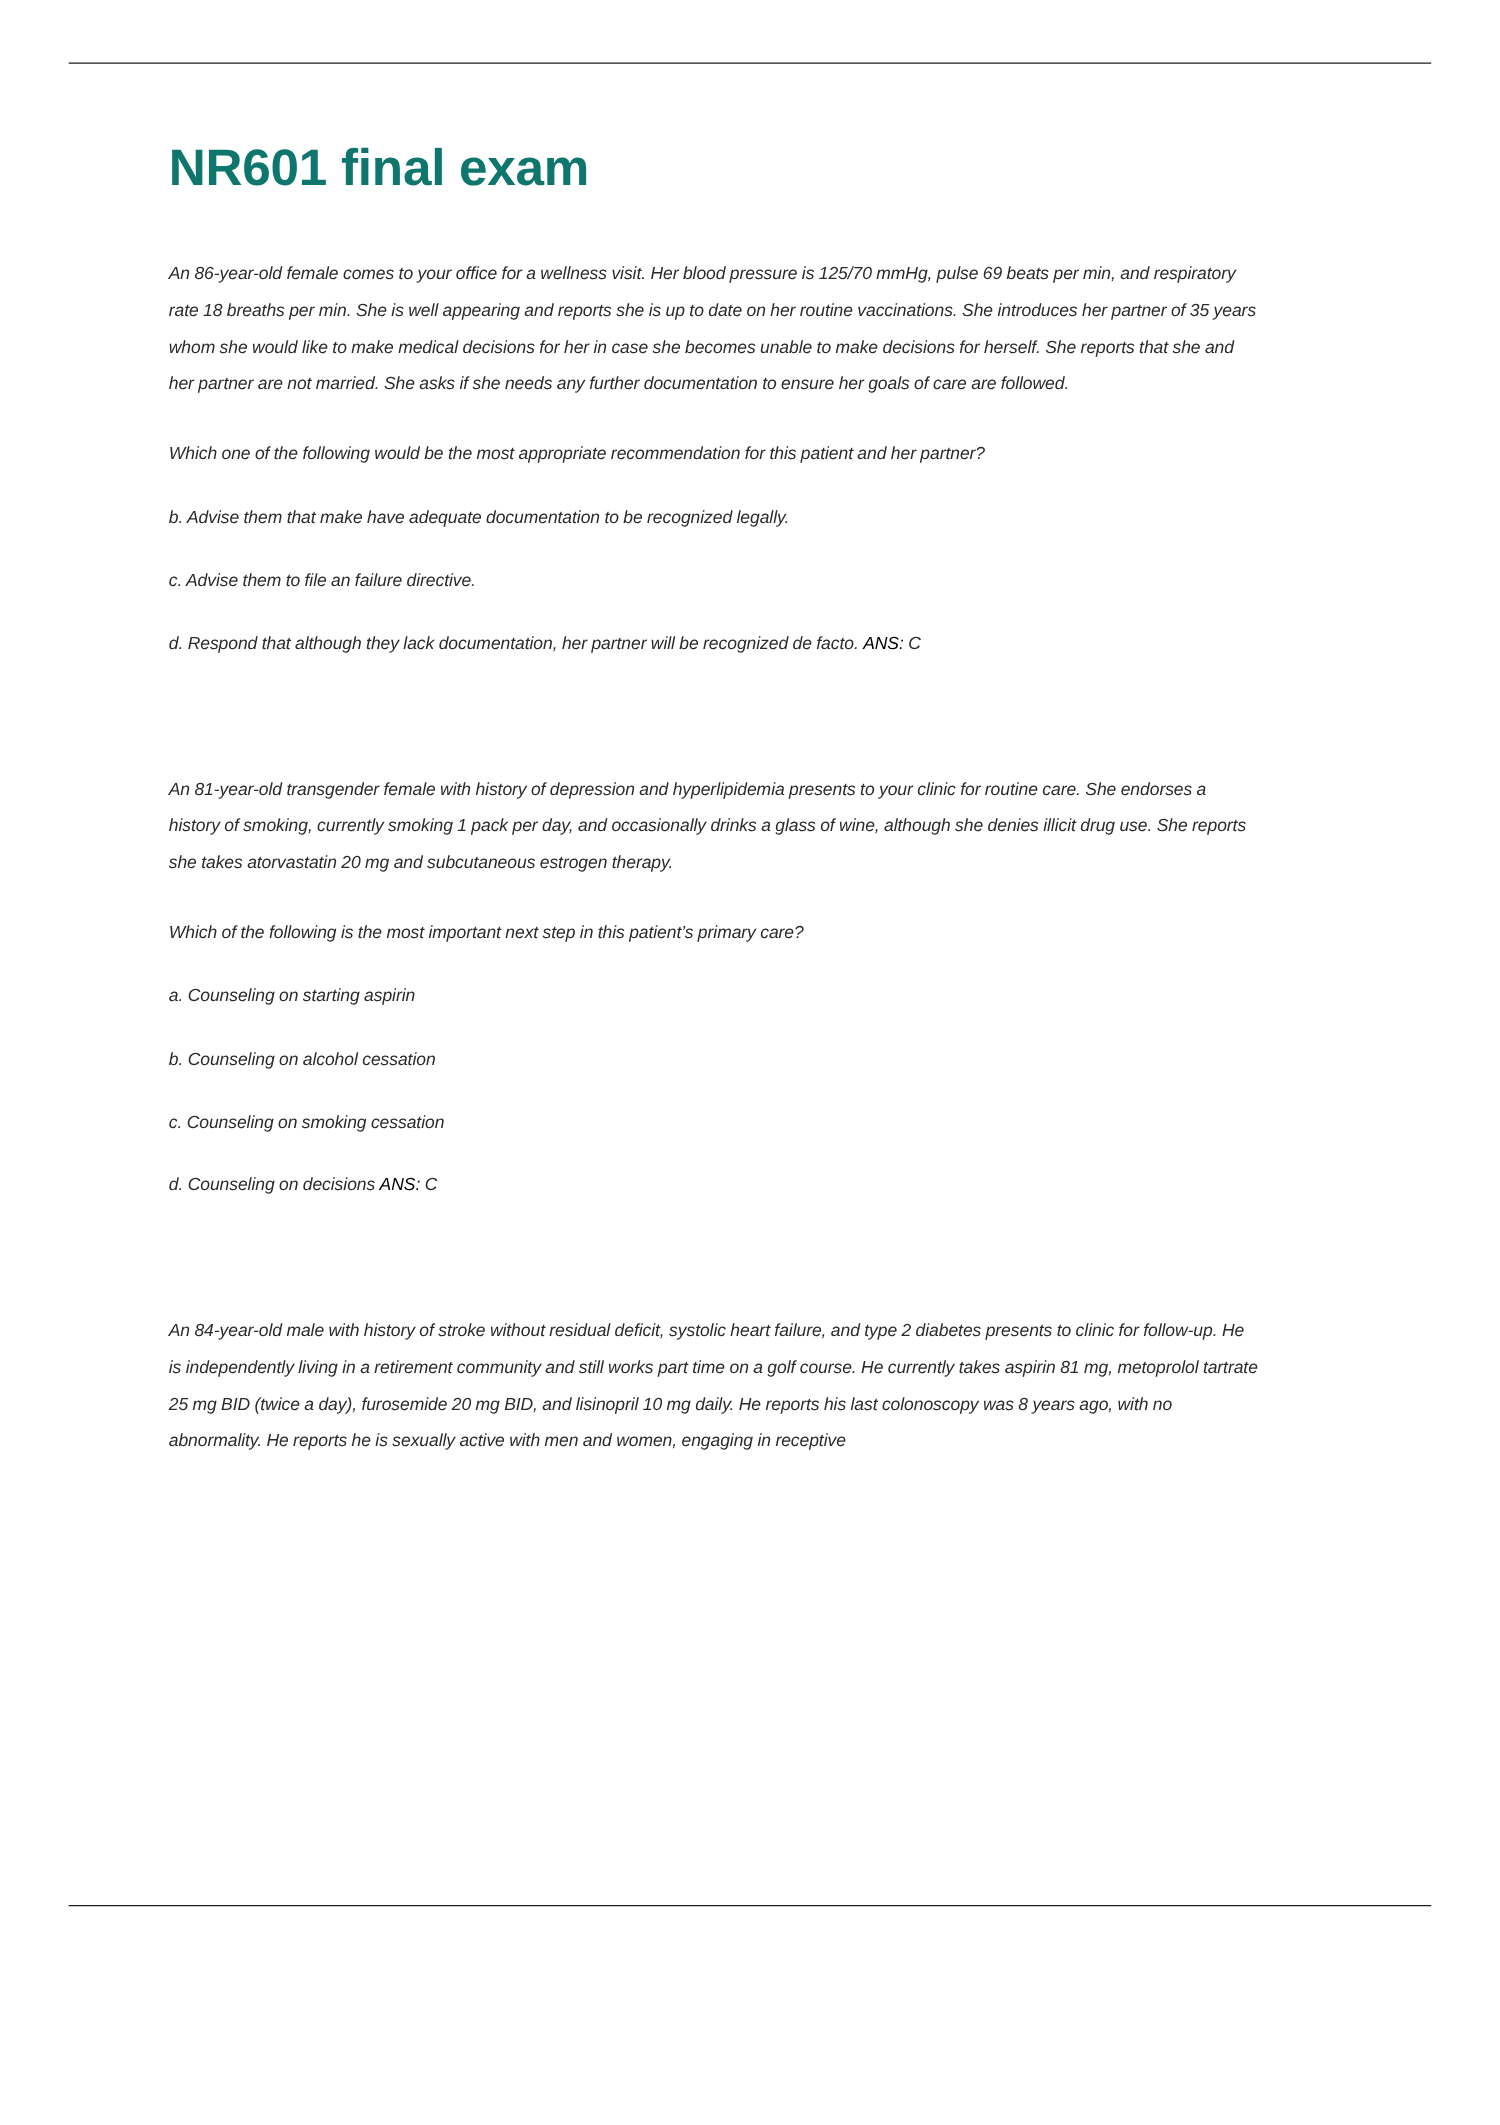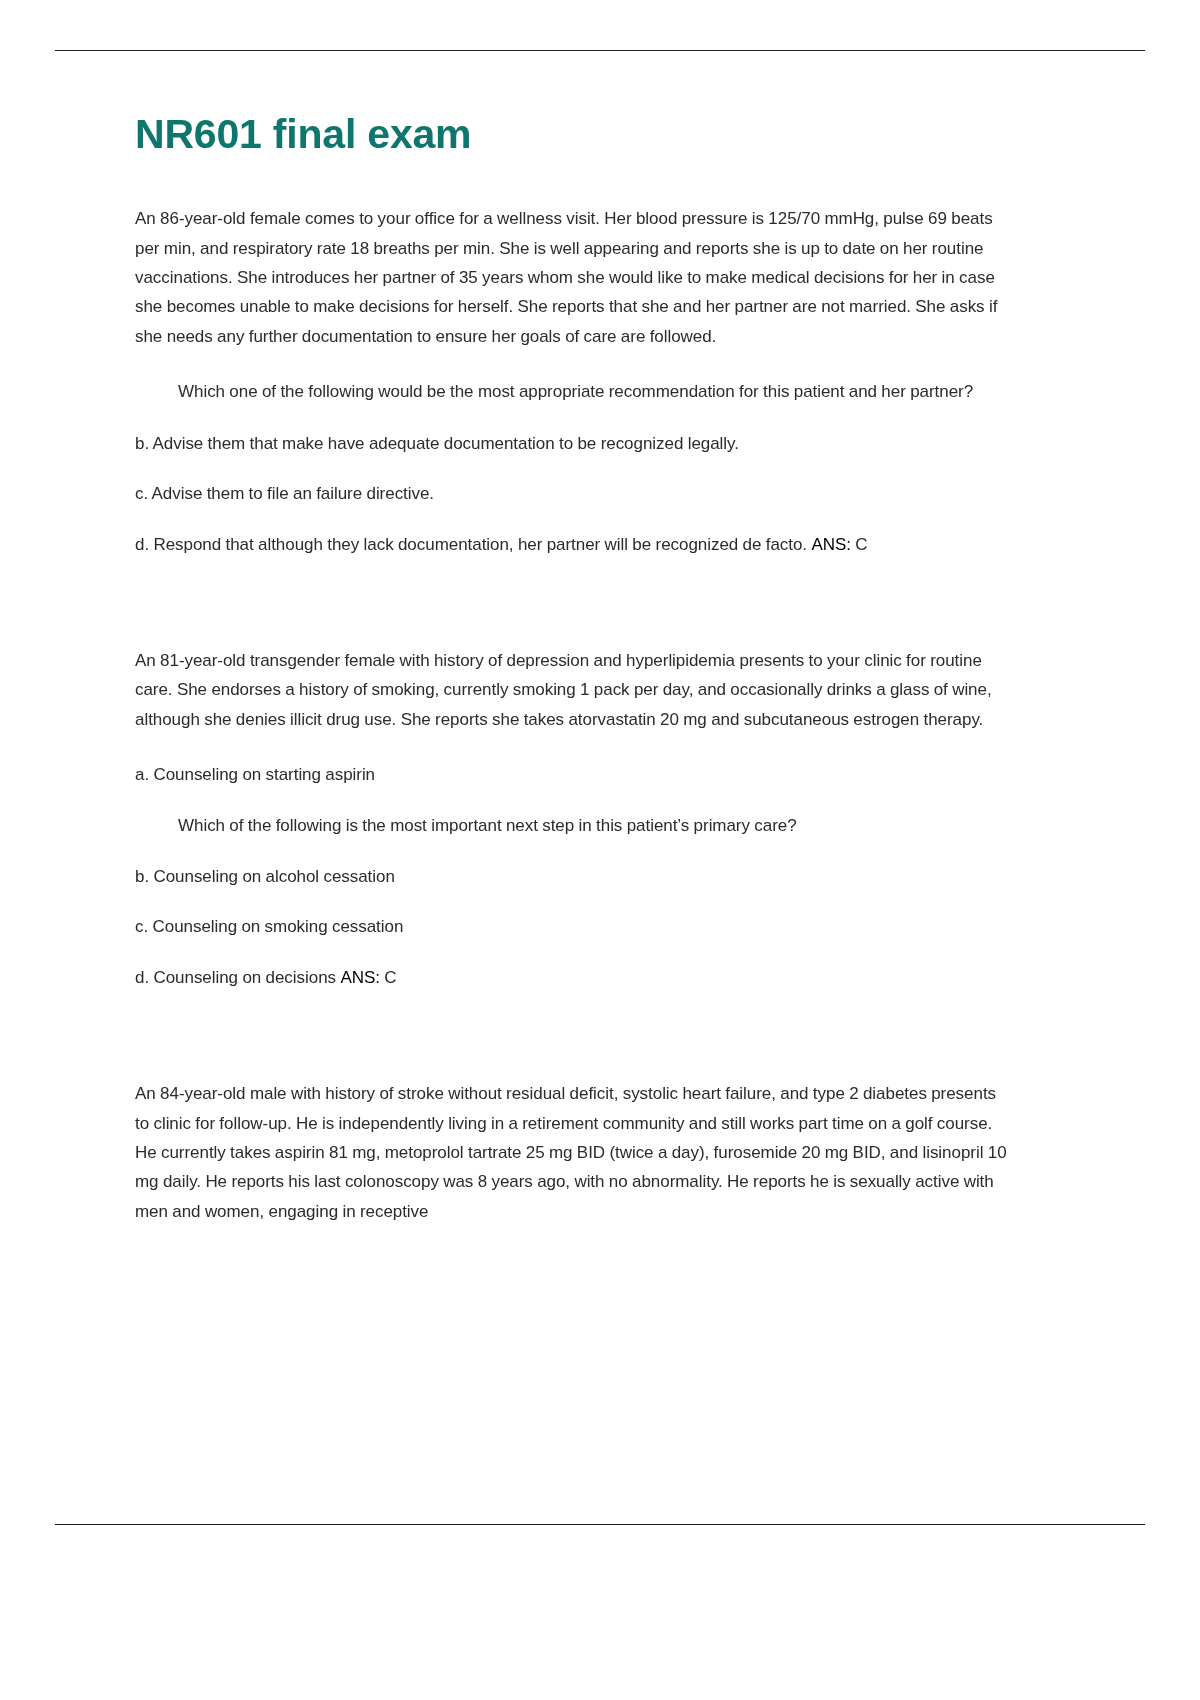--- a/index.html
+++ b/index.html
@@ -43,30 +43,31 @@
     font-size: 41px;
     line-height: 1.08;
     font-weight: 700;
     color: #0f766e;
     letter-spacing: -0.2px;
     margin: 0 0 48px 0;
   }
 
   .para {
     font-family: "Liberation Sans", "DejaVu Sans", sans-serif;
-    font-size: 17px;
+    font-size: 14px;
     line-height: 29.4px;
     color: #2b2b2b;
     margin: 0 0 26px 0;
     text-align: left;
     letter-spacing: -0.05px;
     word-spacing: -0.3px;
+    font-style: italic;
   }
   .para.opt { margin-bottom: 21px; }
-  .para.tight { margin-bottom: 22px; margin-left: 43px; }
+  .para.tight { margin-bottom: 22px; }
   .block-gap { height: 66px; }
 
   .ans-tag {
     color: #000000;
   }
   .ans-letter {
     color: #2b2b2b;
   }
 </style>
 </head>
@@ -83,22 +84,22 @@
 
     <p class="para">An 86-year-old female comes to your office for a wellness visit. Her blood pressure is 125/70 mmHg, pulse 69 beats per min, and respiratory rate 18 breaths per min. She is well appearing and reports she is up to date on her routine vaccinations. She introduces her partner of 35 years whom she would like to make medical decisions for her in case she becomes unable to make decisions for herself. She reports that she and her partner are not married. She asks if she needs any further documentation to ensure her goals of care are followed.</p>
     <p class="para tight">Which one of the following would be the most appropriate recommendation for this patient and her partner?</p>
     <p class="para opt">b. Advise them that make have adequate documentation to be recognized legally.</p>
     <p class="para opt">c. Advise them to file an failure directive.</p>
     <p class="para opt"><span>d. Respond that although they lack documentation, her partner will be recognized de facto.</span><span>&nbsp;</span><span class="ans-tag">ANS:</span><span>&nbsp;</span><span class="ans-letter">C</span></p>
 
     <div class="block-gap"></div>
 
     <p class="para">An 81-year-old transgender female with history of depression and hyperlipidemia presents to your clinic for routine care. She endorses a history of smoking, currently smoking 1 pack per day, and occasionally drinks a glass of wine, although she denies illicit drug use. She reports she takes atorvastatin 20 mg and subcutaneous estrogen therapy.</p>
+    <p class="para tight">Which of the following is the most important next step in this patient’s primary care?</p>
     <p class="para opt">a. Counseling on starting aspirin</p>
-    <p class="para tight">Which of the following is the most important next step in this patient’s primary care?</p>
     <p class="para opt">b. Counseling on alcohol cessation</p>
     <p class="para opt">c. Counseling on smoking cessation</p>
     <p class="para opt"><span>d. Counseling on decisions</span><span>&nbsp;</span><span class="ans-tag">ANS:</span><span>&nbsp;</span><span class="ans-letter">C</span></p>
 
     <div class="block-gap"></div>
 
     <p class="para">An 84-year-old male with history of stroke without residual deficit, systolic heart failure, and type 2 diabetes presents to clinic for follow-up. He is independently living in a retirement community and still works part time on a golf course. He currently takes aspirin 81 mg, metoprolol tartrate 25 mg BID (twice a day), furosemide 20 mg BID, and lisinopril 10 mg daily. He reports his last colonoscopy was 8 years ago, with no abnormality. He reports he is sexually active with men and women, engaging in receptive</p>
 
   </div>
 </div>

